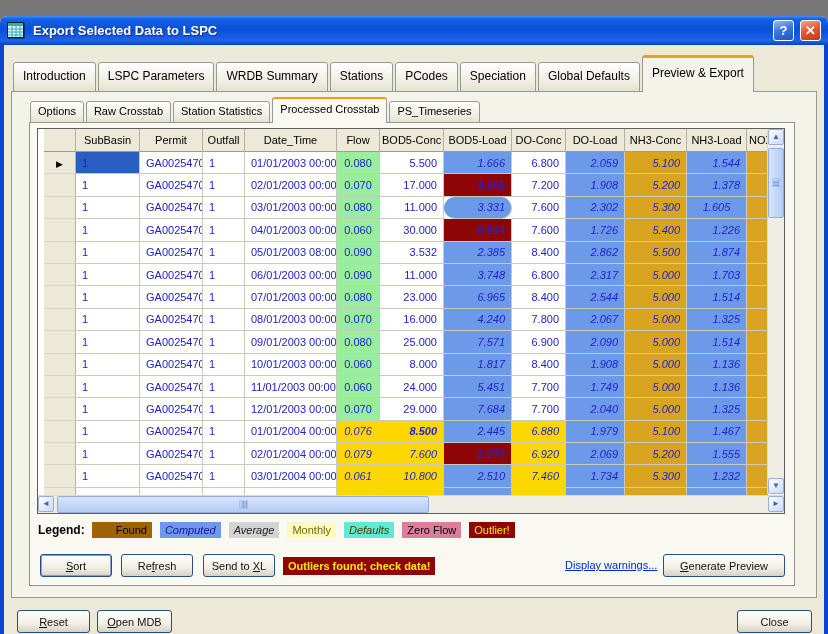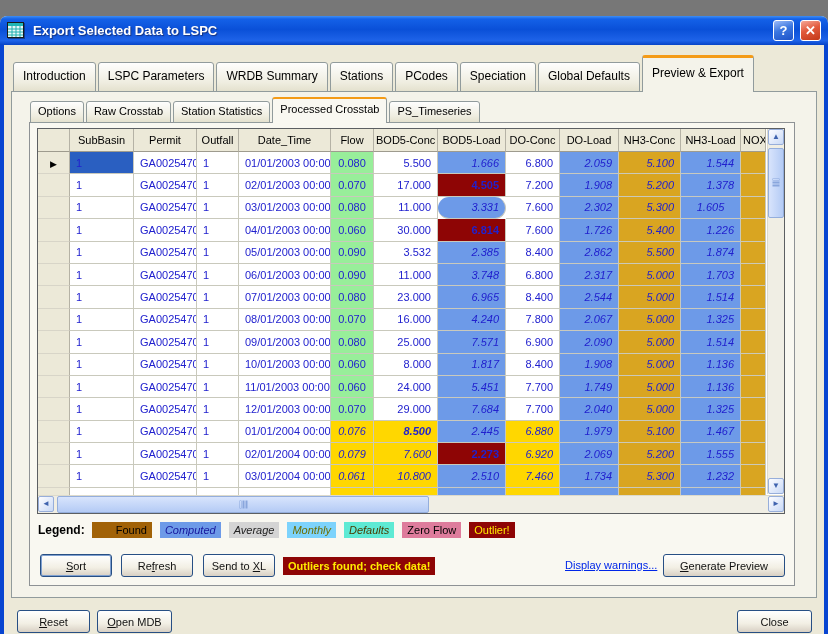--- a/index.html
+++ b/index.html
@@ -22,21 +22,21 @@
   .outer-page{position:absolute;left:11px;top:75px;width:804px;height:505px;border:1px solid #919B9C;background:#F4F3EA;z-index:1;}
   
   .sub-tabs{position:absolute;left:30px;top:82px;height:25px;display:flex;align-items:flex-end;z-index:4;}
   .subtab{border:1px solid #919B9C;border-radius:3px 3px 0 0;background:linear-gradient(#FEFEFD,#EFEDE0 70%,#E4E1CE);
        height:20px;line-height:19px;padding:0 7px;font-size:11px;color:#000;margin-right:2px;white-space:nowrap;}
   .subtab.active{height:24px;line-height:20px;border-top:2px solid #F49B17;border-bottom:none;background:#F9F8F1;}
   .sub-page{position:absolute;left:29px;top:106px;width:764px;height:462px;border:1px solid #8E9295;background:#F9F8F1;z-index:2;}
   
   .grid{position:absolute;left:37px;top:112px;width:746px;height:384px;border:1px solid #5C5F62;background:#fff;z-index:5;overflow:hidden;}
   .grid-clip{position:absolute;left:0;top:0;right:16px;bottom:17px;overflow:hidden;}
-  table.grid-table{border-collapse:separate;border-spacing:0;table-layout:fixed;width:728px;}
+  table.grid-table{border-collapse:separate;border-spacing:0;table-layout:fixed;width:728px;padding-left:6px;}
   .grid-table th{background:#ECE9D8;border-right:1px solid #B5B2A5;border-bottom:1px solid #9E9B8E;font-size:11px;font-weight:normal;color:#000;height:22px;padding:0 2px;overflow:hidden;white-space:nowrap;}
   .grid-table td{border-right:1px solid #C9C9BC;border-bottom:1px solid #C9C9BC;font-size:11px;color:#2121CE;height:21.4px;padding:0 6px;overflow:hidden;white-space:nowrap;}
   td.rowsel{background:#ECE9D8;border-right:1px solid #B5B2A5;border-bottom:1px solid #D8D5C8;color:#000;text-align:center;padding:0;}
   .cell-t{background:#fff;}
   .cell-f{background:#98EE9A;}
   .cell-c{background:#6D9AE8;font-style:italic;}
   .cell-m{background:#FFD700;font-style:italic;}
   .cell-d{background:#D9A521;font-style:italic;}
   .cell-de{background:#D9A521;}
   .cell-o{background:#8E0505;color:#FFEB00;font-weight:bold;}
@@ -197,21 +197,21 @@
               <td class="cell-c" style="text-align: right;">1.726</td>
               <td class="cell-d" style="text-align: right;">5.400</td>
               <td class="cell-c" style="text-align: right;">1.226</td>
               <td class="cell-de" style="text-align: left;"></td>
             </tr>
             <tr>
               <td class="rowsel"></td>
               <td class="cell-t" style="text-align: left;">1</td>
               <td class="cell-t" style="text-align: left;">GA0025470</td>
               <td class="cell-t" style="text-align: left;">1</td>
-              <td class="cell-t" style="text-align: center;">05/01/2003 00:00</td>
+              <td class="cell-t" style="text-align: center;">05/01/2003 08:00</td>
               <td class="cell-f" style="text-align: center;">0.090</td>
               <td class="cell-t" style="text-align: right;">3.532</td>
               <td class="cell-c" style="text-align: right;">2.385</td>
               <td class="cell-t" style="text-align: right;">8.400</td>
               <td class="cell-c" style="text-align: right;">2.862</td>
               <td class="cell-d" style="text-align: right;">5.500</td>
               <td class="cell-c" style="text-align: right;">1.874</td>
               <td class="cell-de" style="text-align: left;"></td>
             </tr>
             <tr>
@@ -393,21 +393,21 @@
       <div class="sb-btn" style="right:0;left:auto;top:0;"><span>►</span></div>
     </div>
   </div>
 
   <div class="legend">
     <span class="legend-label">Legend:</span>
     <span id="legend-items" style="display:flex;align-items:center;">
         <span class="chip" style="background: #a16207; color: rgb(0, 0, 0); padding-left: 24px;">Found</span>
         <span class="chip" style="background: rgb(109, 154, 232); color: rgb(22, 22, 156); font-style: italic;">Computed</span>
         <span class="chip" style="background: rgb(212, 212, 212); color: rgb(34, 34, 34); font-style: italic;">Average</span>
-        <span class="chip" style="background: #7dd3fc; color: rgb(110, 110, 0); font-style: italic;">Monthly</span>
+        <span class="chip" style="background: #fef9c3; color: rgb(110, 110, 0); ">Monthly</span>
         <span class="chip" style="background: #5eead4; color: rgb(74, 58, 0); font-style: italic;">Defaults</span>
         <span class="chip" style="background: rgb(222, 124, 156); color: rgb(0, 0, 0);">Zero Flow</span>
         <span class="chip" style="background: rgb(142, 5, 5); color: rgb(255, 235, 0); font-weight: normal;">Outlier!</span>
       </span>
   </div>
 
   <button class="xp-btn" style="left:40px;top:538px;width:72px;box-shadow:inset 0 0 0 1px #7FA0D0;"><span></span><u>S</u><span>ort</span></button>
   <button class="xp-btn" style="left:121px;top:538px;width:72px;"><span>Re</span><u>f</u><span>resh</span></button>
   <button class="xp-btn" style="left:203px;top:538px;width:72px;"><span>Send to </span><u>X</u><span>L</span></button>
   <span class="warn-label">Outliers found; check data!</span>

